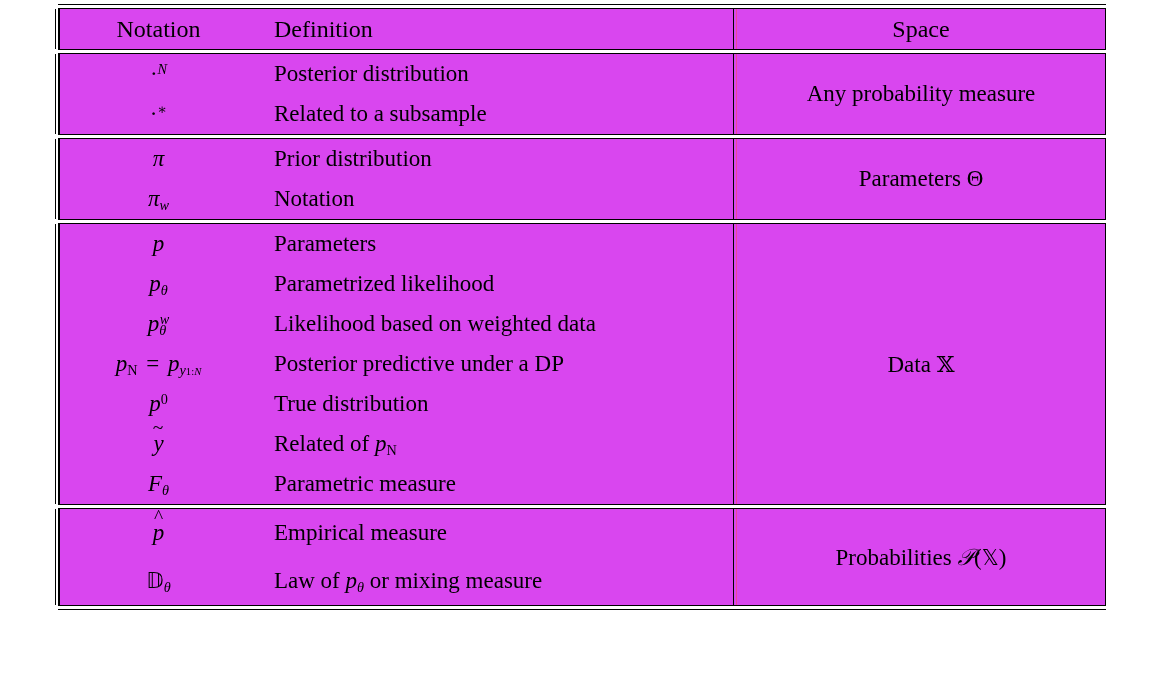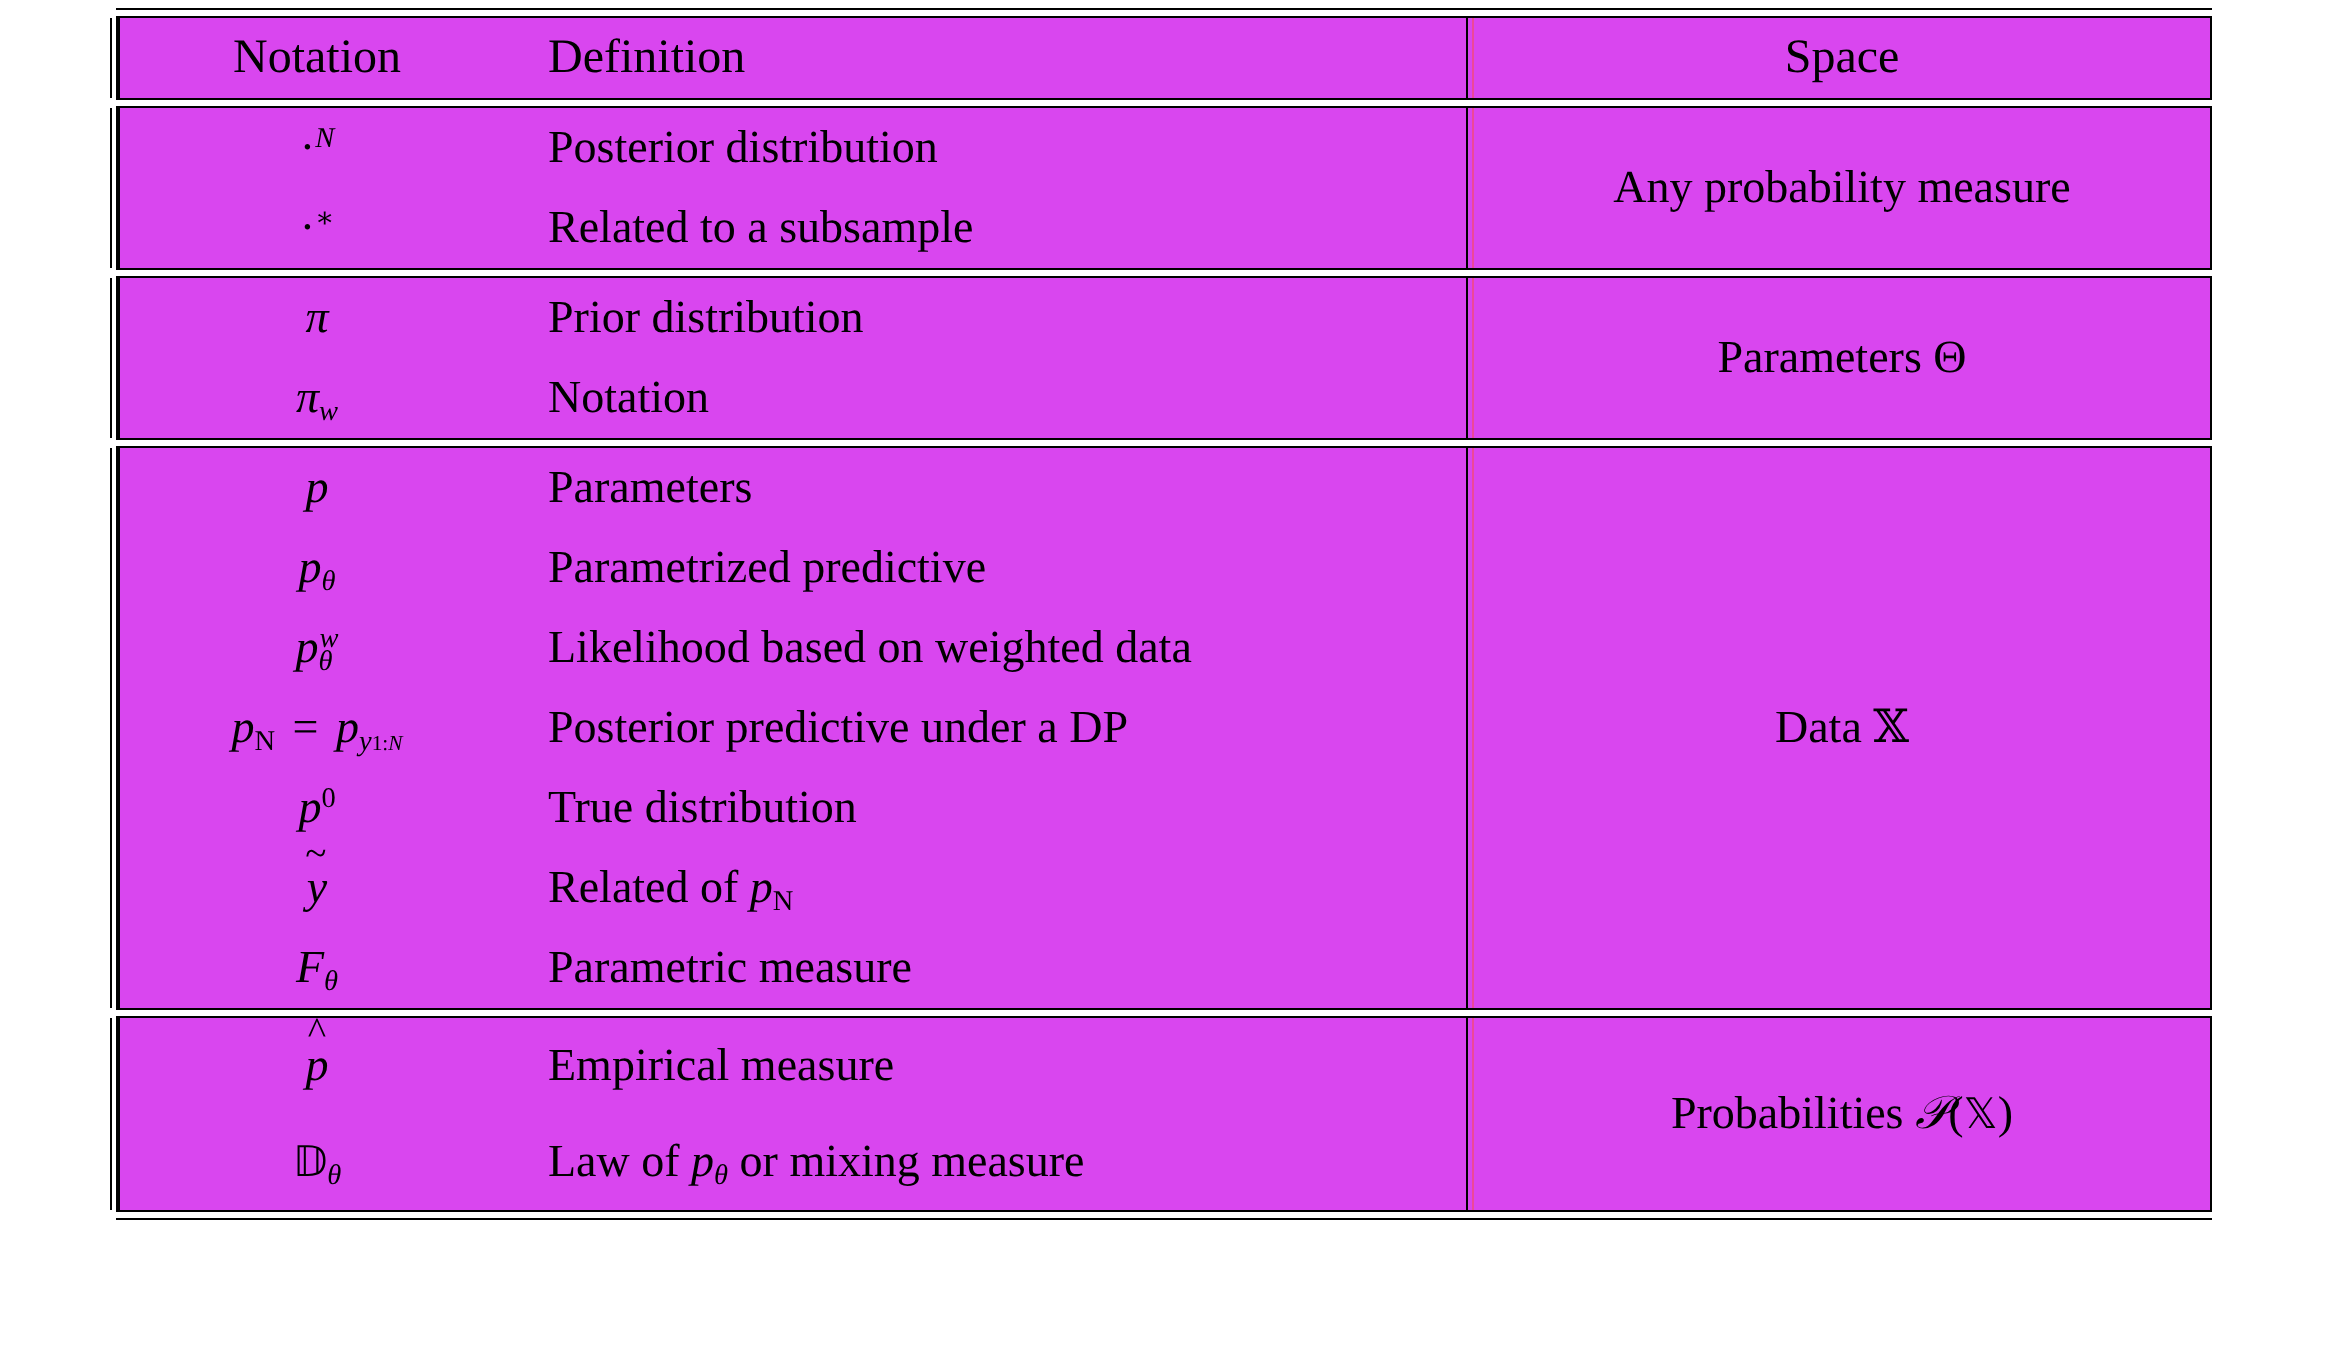--- a/index.html
+++ b/index.html
@@ -252,21 +252,21 @@
           <div class="inner">Data 𝕏</div>
         </td>
       </tr>
       <tr class="row-line">
         <td class="cell-notation">
           <div class="inner">
             <span class="math">p</span><sub>θ</sub>
           </div>
         </td>
         <td class="cell-definition">
-          <div class="inner">Parametrized predictive</div>
+          <div class="inner">Parametrized likelihood</div>
         </td>
       </tr>
       <tr class="row-line">
         <td class="cell-notation">
           <div class="inner">
             <span class="math">p</span><sub style="margin-right:-0.45em">θ</sub><sup>w</sup>
           </div>
         </td>
         <td class="cell-definition">
           <div class="inner">Likelihood based on weighted data</div>

